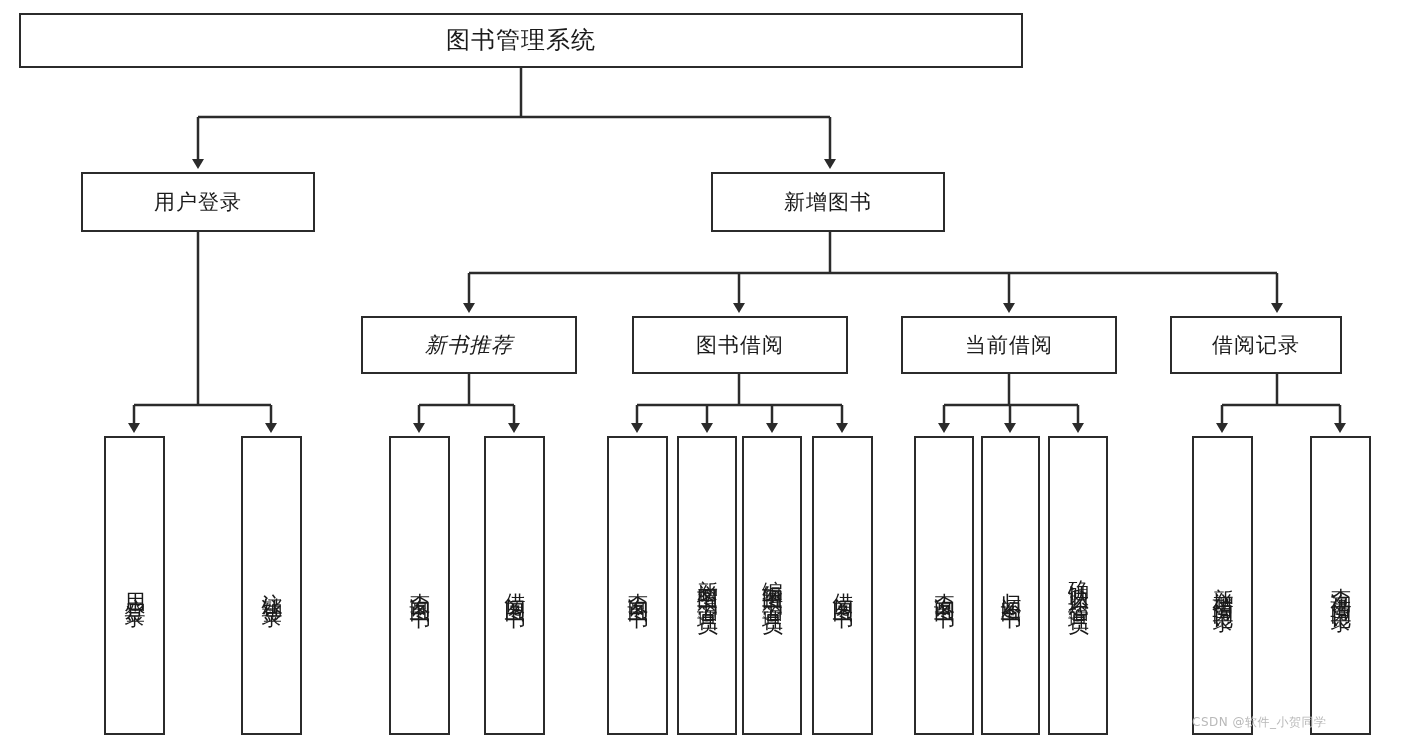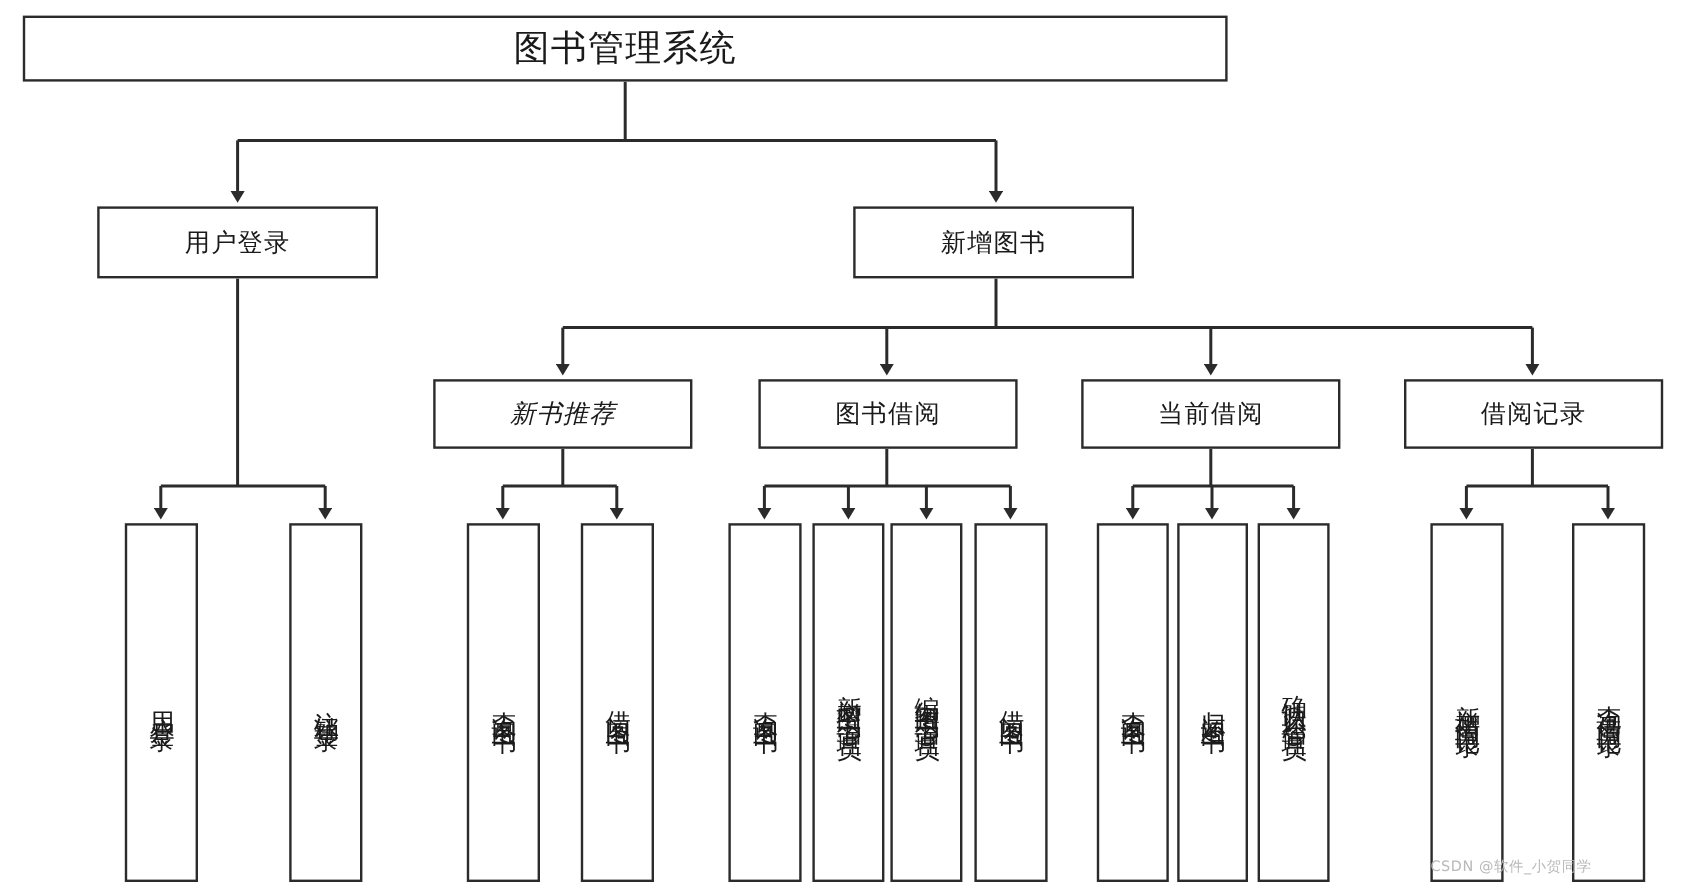--- a/index.html
+++ b/index.html
@@ -42,21 +42,21 @@
     line-height: 1.18;
     color: #1a1a1a;
   }
   
   .node.horiz .label {
     font-size: 21px;
     letter-spacing: 1px;
     white-space: nowrap;
   }
   .node.root .label {
-    font-size: 30px;
+    font-size: 24px;
     letter-spacing: 1px;
   }
   
   .node.vert {
     align-items: center;
     justify-content: center;
     padding: 4px 0;
   }
   .node.vert .label {
     writing-mode: vertical-rl;
@@ -145,21 +145,21 @@
 
   <div class="node horiz" style="left:361px; top:316px; width:216px; height:58px;font-style:italic;">
     <span class="label">新书推荐</span>
   </div>
   <div class="node horiz" style="left:632px; top:316px; width:216px; height:58px;">
     <span class="label">图书借阅</span>
   </div>
   <div class="node horiz" style="left:901px; top:316px; width:216px; height:58px;">
     <span class="label">当前借阅</span>
   </div>
-  <div class="node horiz" style="left:1170px; top:316px; width:216px; height:58px;">
+  <div class="node horiz" style="left:1170px; top:316px; width:172px; height:58px;">
     <span class="label">借阅记录</span>
   </div>
 
   <div class="node vert" style="left:104px; top:436px; width:61px; height:299px;">
     <span class="label">用户登录</span>
   </div>
   <div class="node vert" style="left:241px; top:436px; width:61px; height:299px;">
     <span class="label">注销登录</span>
   </div>
 

